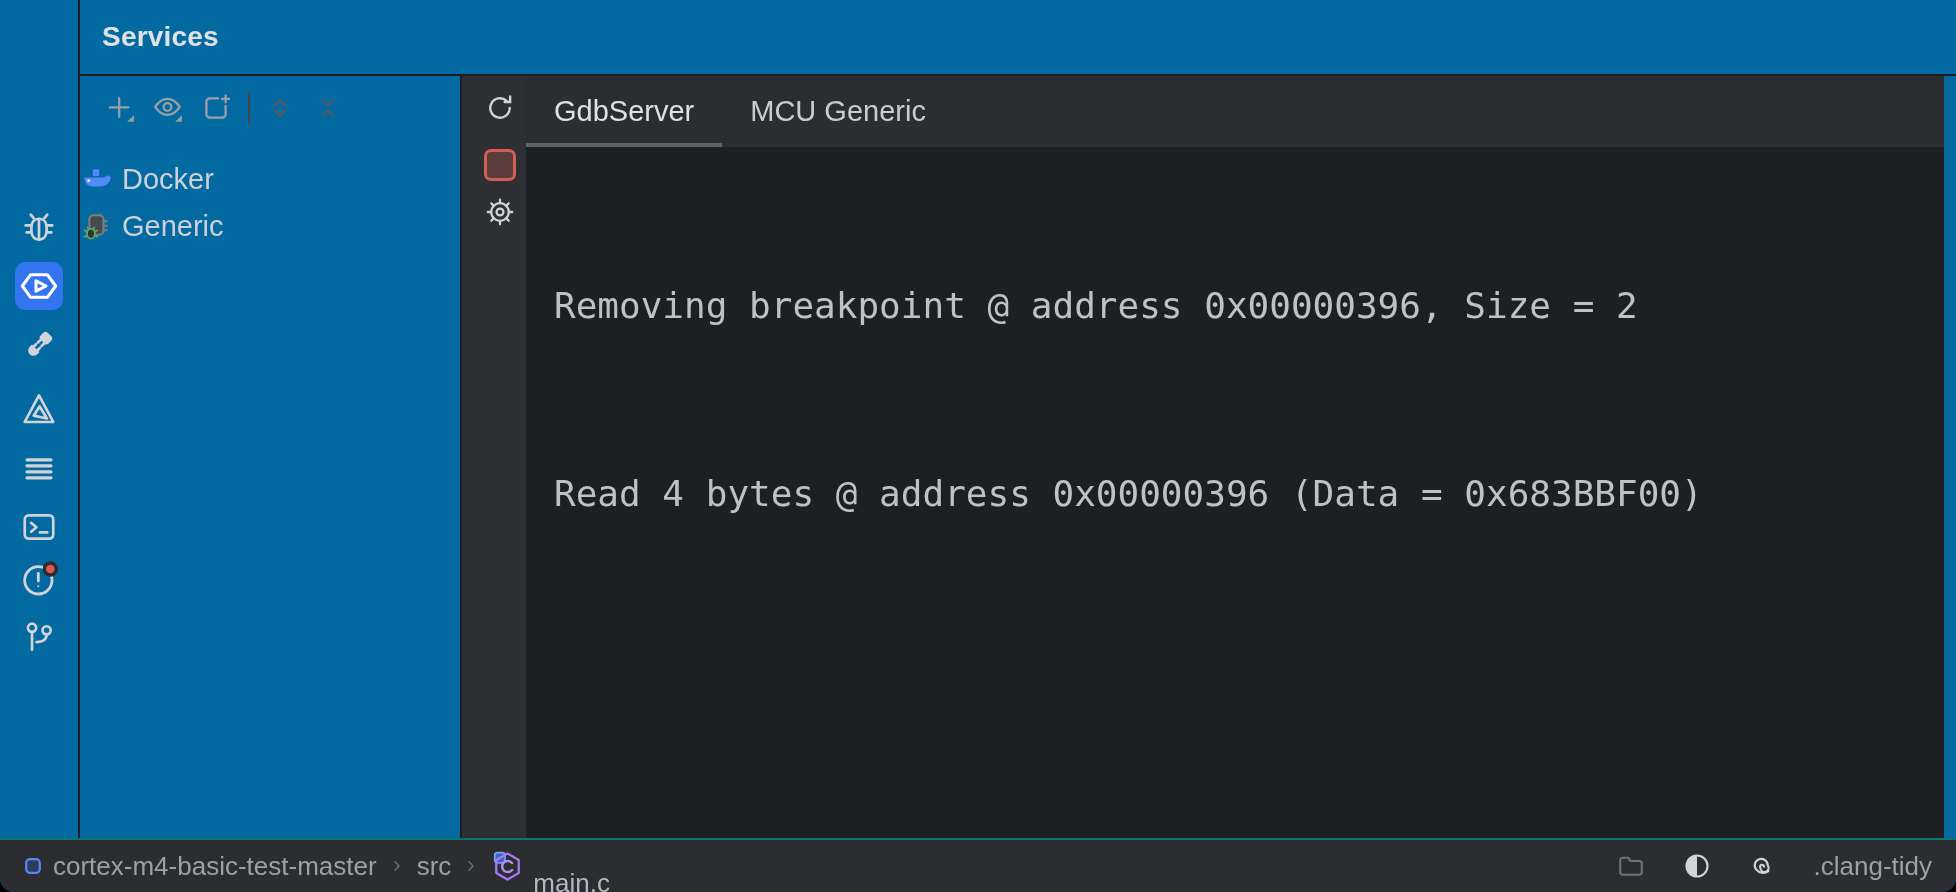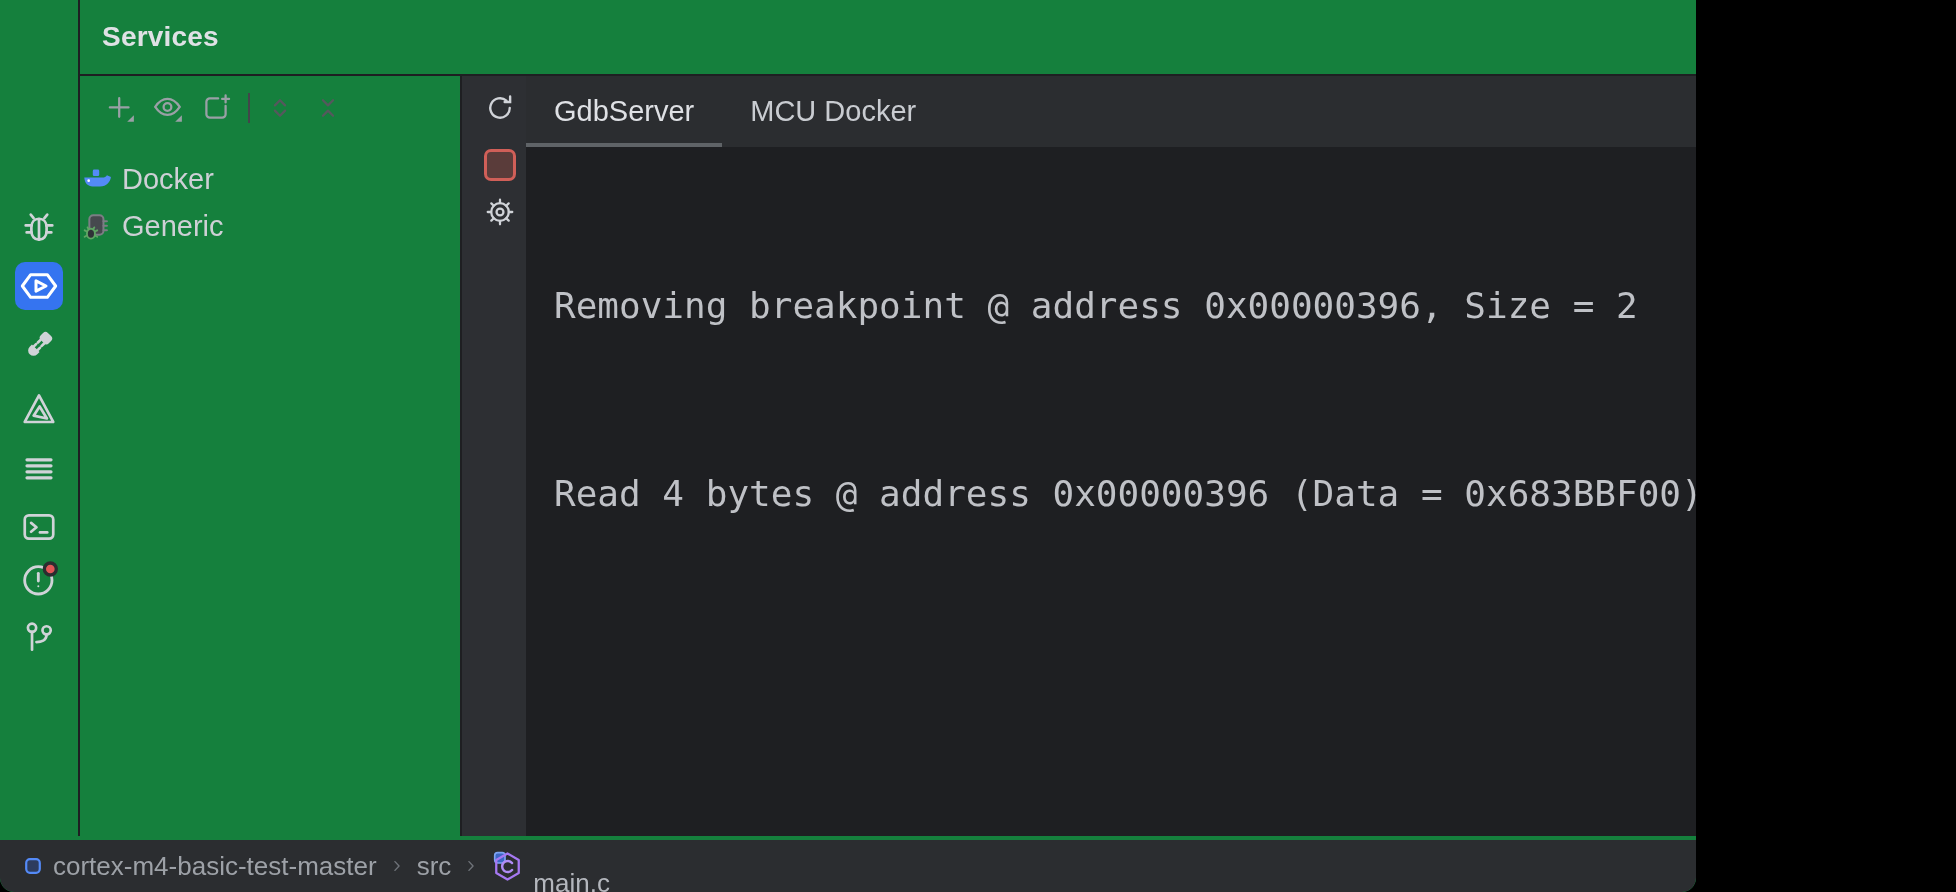--- a/index.html
+++ b/index.html
@@ -1,17 +1,17 @@
 <!DOCTYPE html>
 <html><head>
 <meta charset="utf-8">
 <style>
   html,body{margin:0;padding:0;background:#000;}
   .app{
-    position:relative;width:1696px;height:892px;background:#15803d;
+    position:relative;width:1956px;height:892px;background:#0369a1;
     font-family:"Liberation Sans",sans-serif;overflow:hidden;
     border-radius:0 0 14px 14px;color:#ced0d6;
   }
   svg{display:block;}
   
   .stripe{position:absolute;left:0;top:0;width:78px;height:838px;border-right:2px solid #1e1f22;}
   .stripe-btn{position:absolute;left:16px;width:46px;height:46px;display:flex;align-items:center;justify-content:center;border-radius:10px;}
   .stripe-btn.active{background:#3574f0;left:15px;width:48px;height:48px;}
   
   .header{position:absolute;left:80px;top:0;width:1876px;height:74px;border-bottom:2px solid #1e1f22;display:flex;align-items:center;}
@@ -30,21 +30,21 @@
   .ct-btn{position:absolute;left:22px;width:32px;height:32px;display:flex;align-items:center;justify-content:center;}
   .stop-square{width:26px;height:26px;border:3px solid #d05f58;background:#5a3c3a;border-radius:7px;}
   
   .console-pane{position:absolute;left:526px;top:76px;width:1418px;height:762px;background:#1e1f22;}
   .tab-bar{height:71px;background:#2b2d30;display:flex;}
   .tab{padding:0 28px;display:flex;align-items:center;font-size:29px;color:#c9ccd1;position:relative;}
   .tab.selected{color:#dfe1e5;}
   .tab.selected::after{content:"";position:absolute;left:0;right:0;bottom:0;height:4px;background:#5f6367;}
   .console{padding:3px 0 0 28px;font-family:"DejaVu Sans Mono",monospace;font-size:36px;line-height:62.5px;color:#bfc1c6;white-space:pre;overflow:hidden;}
   
-  .status-bar{position:absolute;left:0;right:0;bottom:0;height:52px;border-top:4px solid #15803d;background:#2b2d30;display:flex;align-items:center;padding:0 24px 0 22px;font-size:26px;color:#9da1a7;border-radius:0 0 14px 14px;}
+  .status-bar{position:absolute;left:0;right:0;bottom:0;height:52px;border-top:1px solid #15803d;background:#2b2d30;display:flex;align-items:center;padding:0 24px 0 22px;font-size:26px;color:#9da1a7;border-radius:0 0 14px 14px;}
   .crumb{display:flex;align-items:center;}
   .crumb-sep{margin:0 13px;}
   .crumb-icon{margin-right:9px;}
   .crumb-file{color:#b4b7bd;margin-top:34px;}
   .status-right{margin-left:auto;display:flex;align-items:center;gap:36px;}
 </style>
 </head>
 <body>
 
 <div class="app">
@@ -225,21 +225,21 @@
       </span>
     </div>
   </div>
 
   <section class="console-pane">
     <div class="tab-bar">
       <div class="tab selected">
         <span>GdbServer</span>
       </div>
       <div class="tab">
-        <span>MCU Docker</span>
+        <span>MCU Generic</span>
       </div>
     </div>
     <div class="console">
       <div>Removing breakpoint @ address 0x00000396, Size = 2</div>
       <div>Read 4 bytes @ address 0x00000396 (Data = 0x683BBF00)</div>
       
       
       
       
       
@@ -274,15 +274,34 @@
       <span class="crumb-icon">
         <svg width="33" height="33" viewBox="0 0 32 32" fill="none">
           <rect x="3.6" y="2.6" width="10" height="10" rx="2.8" fill="#3c66c4" stroke="#7ea3f2" stroke-width="1.6"></rect>
           <path d="M16 3.4 26.9 9.7v12.6L16 28.6 5.1 22.3V9.7z" stroke="#a678f2" stroke-width="2.2" stroke-linejoin="round"></path>
           <path d="M20.4 12.6a5.4 5.4 0 1 0 0 6.8" stroke="#b08cf5" stroke-width="2.4" stroke-linecap="round"></path>
         </svg>
       </span>
       <span class="crumb-file">main.c</span>
     </span>
 
+    <span class="status-right">
+      <span>
+        <svg width="30" height="30" viewBox="0 0 24 24" fill="none" stroke="#6f7278" stroke-width="1.7" stroke-linejoin="round">
+          <path d="M3.4 7.2a1.8 1.8 0 0 1 1.8-1.8h4.4l2.2 2.6h7a1.8 1.8 0 0 1 1.8 1.8v7.4a1.8 1.8 0 0 1-1.8 1.8H5.2a1.8 1.8 0 0 1-1.8-1.8z"></path>
+        </svg>
+      </span>
+      <span>
+        <svg width="30" height="30" viewBox="0 0 24 24">
+          <circle cx="12" cy="12" r="8.4" stroke="#d0d3d8" stroke-width="1.7" fill="none"></circle>
+          <path d="M12 3.6a8.4 8.4 0 0 0 0 16.8z" fill="#d0d3d8"></path>
+        </svg>
+      </span>
+      <span>
+        <svg width="30" height="30" viewBox="0 0 24 24" fill="none" stroke="#d0d3d8" stroke-width="1.7" stroke-linecap="round">
+          <path d="M12.8 12.6a1.6 1.6 0 1 0-2.9.9 3.3 3.3 0 1 0 5.9-2 5.2 5.2 0 1 0-9.3 3.2 7 7 0 0 0 9.8 1.4"></path>
+        </svg>
+      </span>
+      <span>.clang-tidy</span>
+    </span>
   </footer>
 
 </div>
 
 </body></html>

